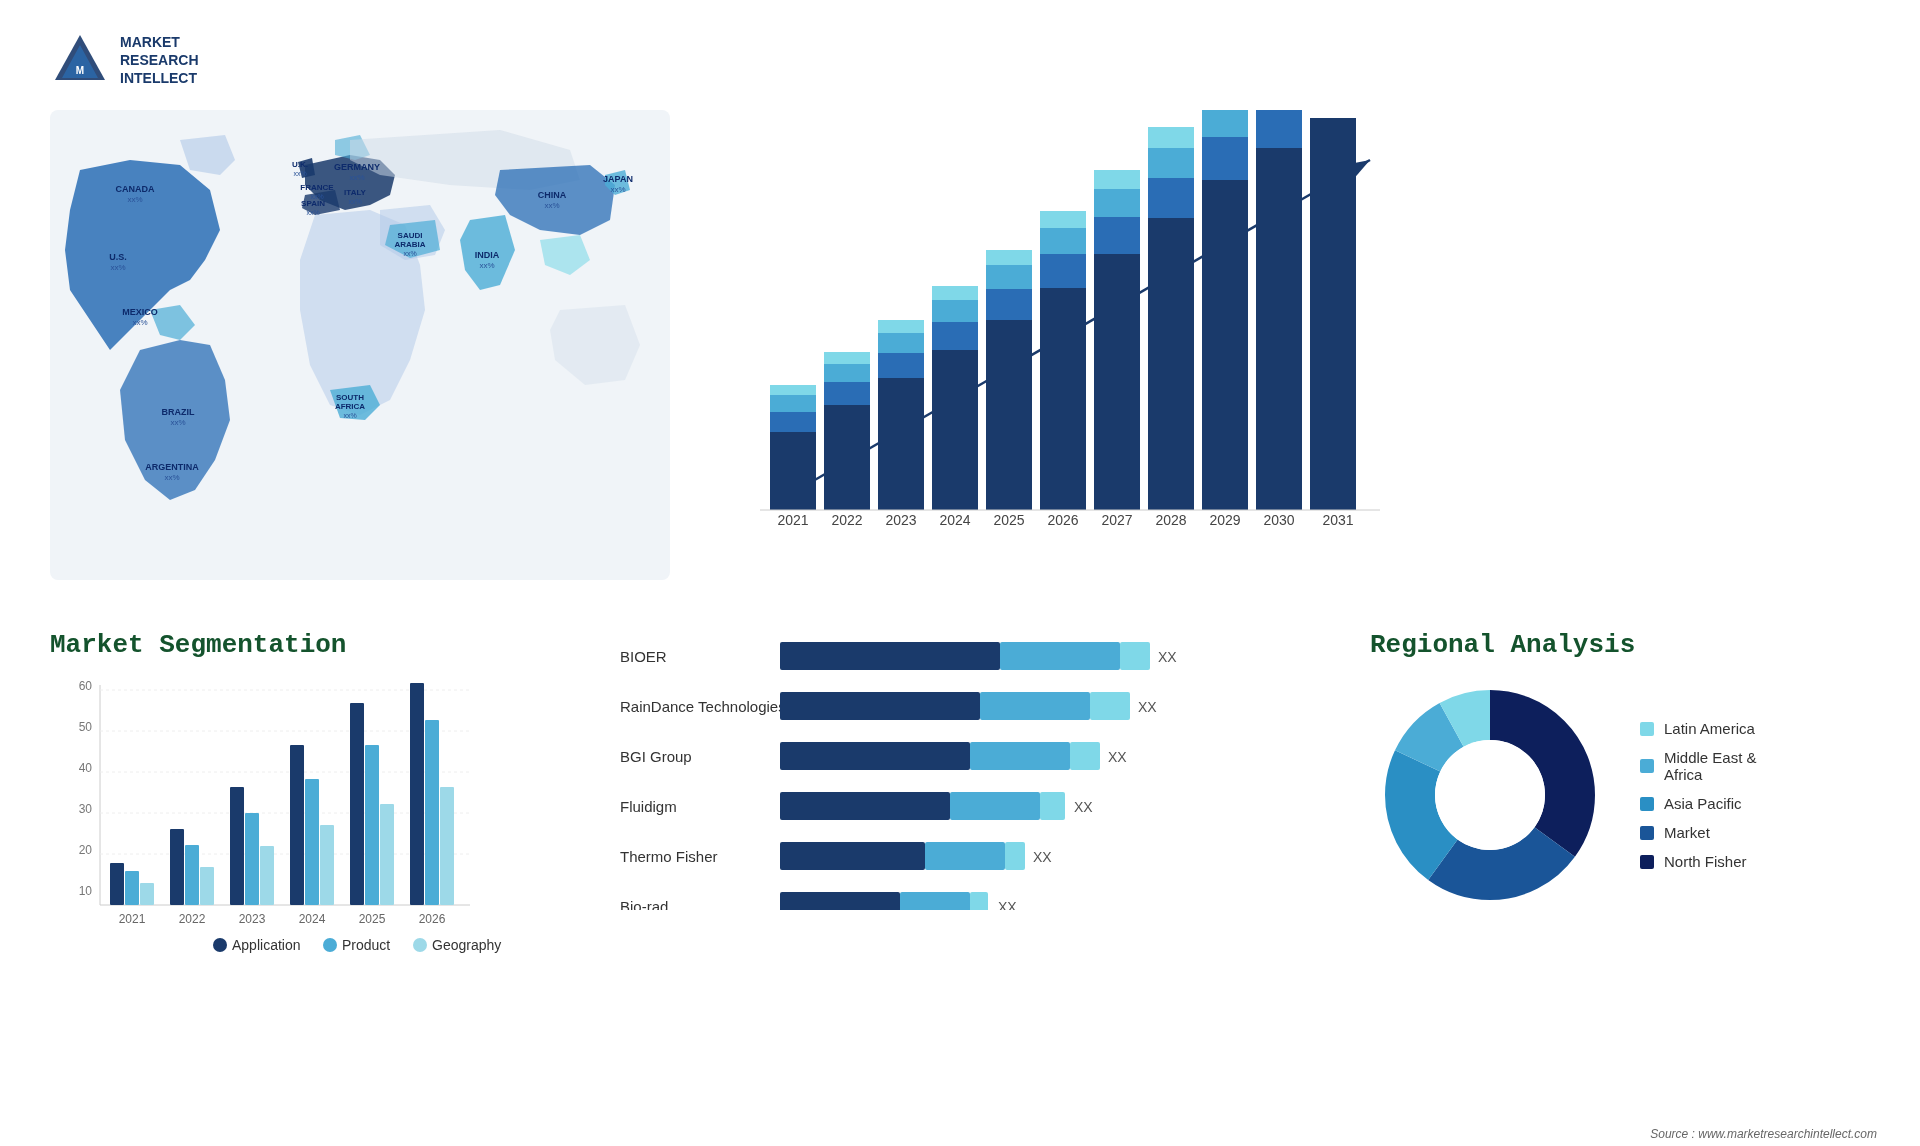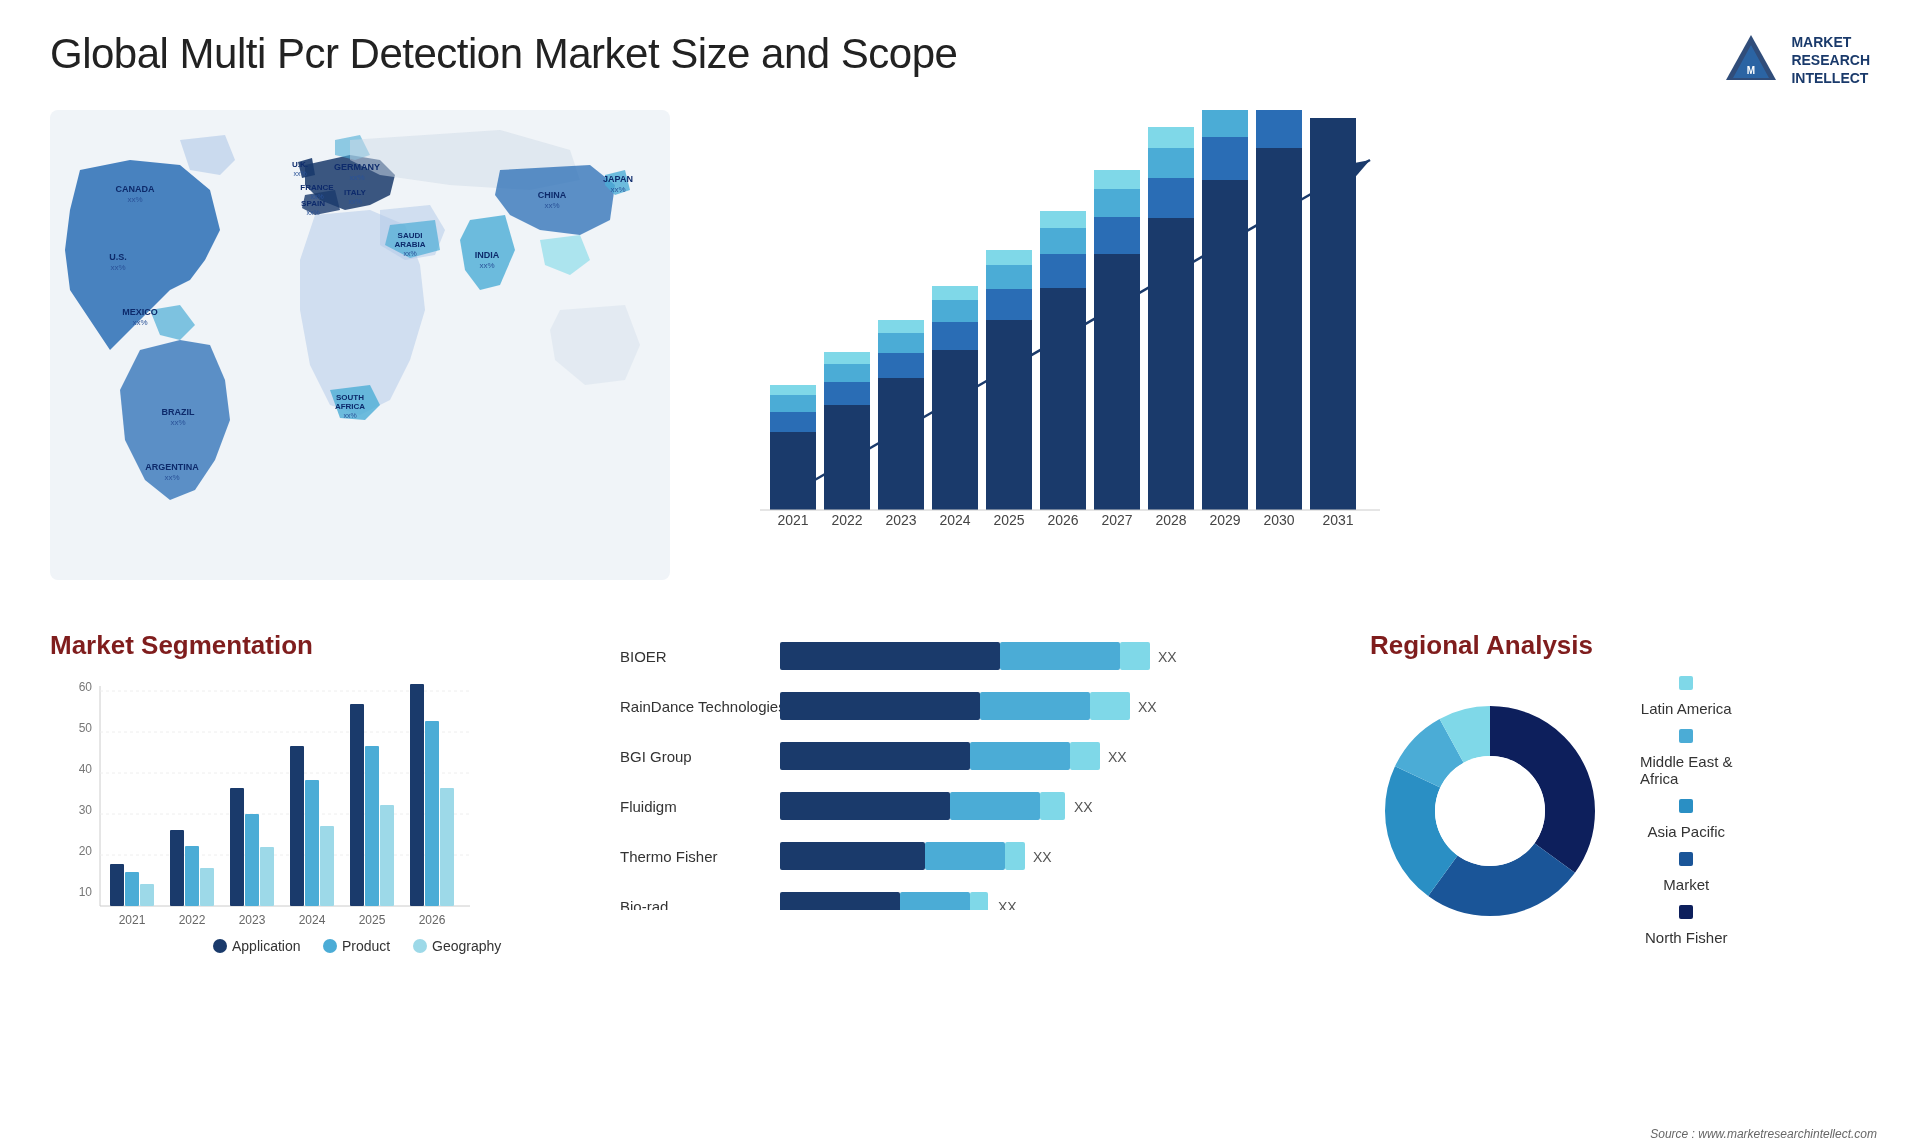--- a/index.html
+++ b/index.html
@@ -83,22 +83,23 @@
       display: grid;
       grid-template-columns: 520px 1fr 500px;
       gap: 30px;
       margin-top: 10px;
     }
 
     
     .section-title {
       font-size: 26px;
       font-weight: 700;
-      color: #7f1d1d;
+      color: #14532d;
       margin-bottom: 15px;
+      font-family: Liberation Mono, monospace;
     }
 
     
     .segmentation-section {
       position: relative;
     }
 
     
     .players-section {
       padding: 0 20px;
@@ -121,21 +122,20 @@
       flex-direction: column;
       gap: 12px;
     }
 
     .donut-legend-item {
       display: flex;
       align-items: center;
       gap: 10px;
       font-size: 15px;
       color: #333;
-      flex-direction: column;
     }
 
     .donut-legend-color {
       width: 14px;
       height: 14px;
       border-radius: 2px;
       flex-shrink: 0;
     }
 
     .source-text {
@@ -146,21 +146,20 @@
       color: #666;
       font-style: italic;
     }
   </style>
 </head>
 <body>
 
 <div class="page-container">
 
   <div class="header">
-    <h1 class="page-title">Global Multi Pcr Detection Market Size and Scope</h1>
     <div class="logo-area">
       <svg class="logo-icon" viewBox="0 0 60 60">
         <polygon points="30,5 55,50 5,50" fill="#1a3a6b" opacity="0.9"></polygon>
         <polygon points="30,15 48,48 12,48" fill="#2a6db5" opacity="0.7"></polygon>
         <text x="30" y="44" text-anchor="middle" fill="white" font-size="10" font-weight="bold">M</text>
       </svg>
       <div class="logo-text">
         <div>MARKET</div>
         <div>RESEARCH</div>
         <div>INTELLECT</div>

